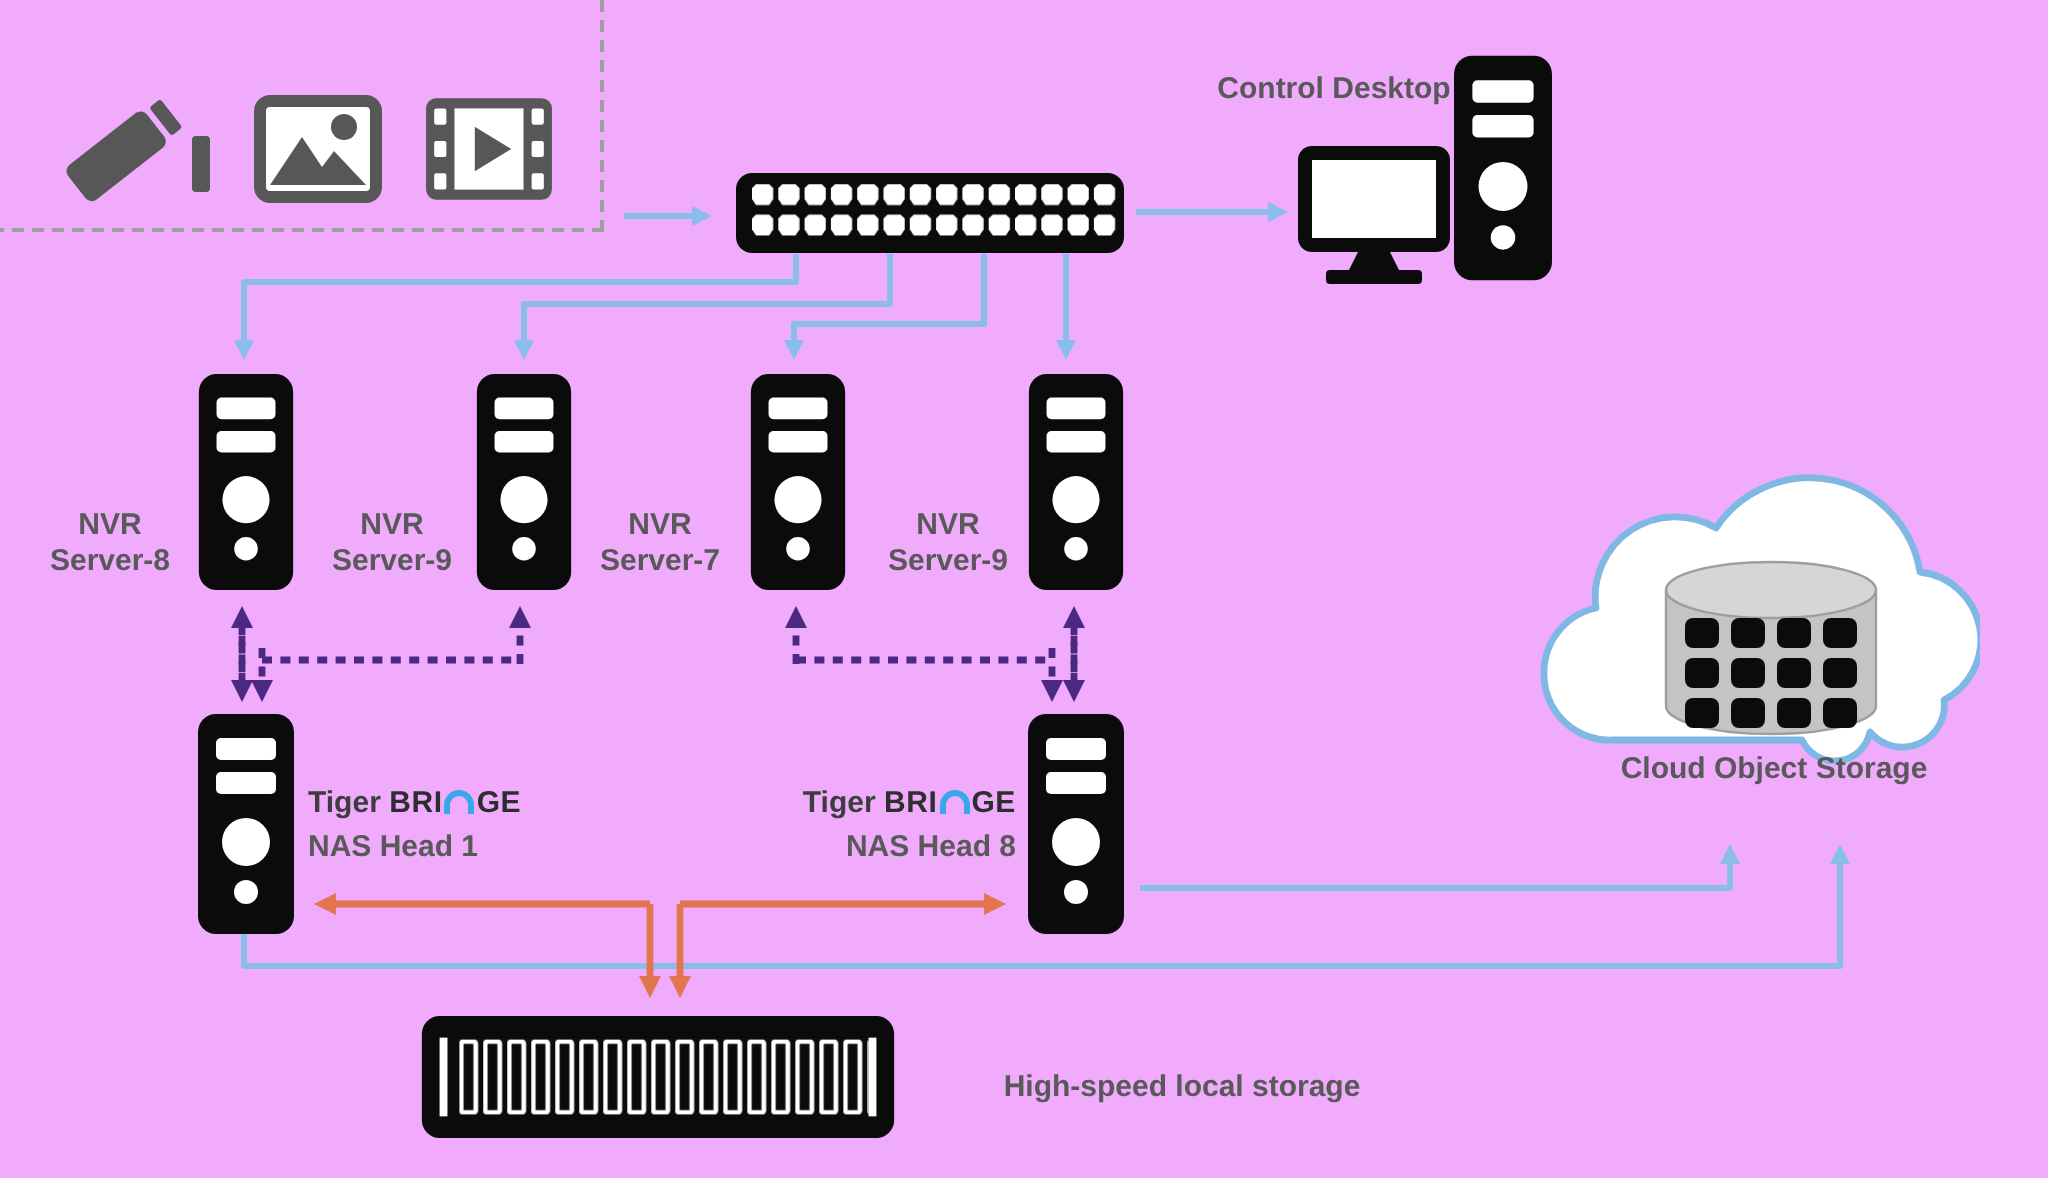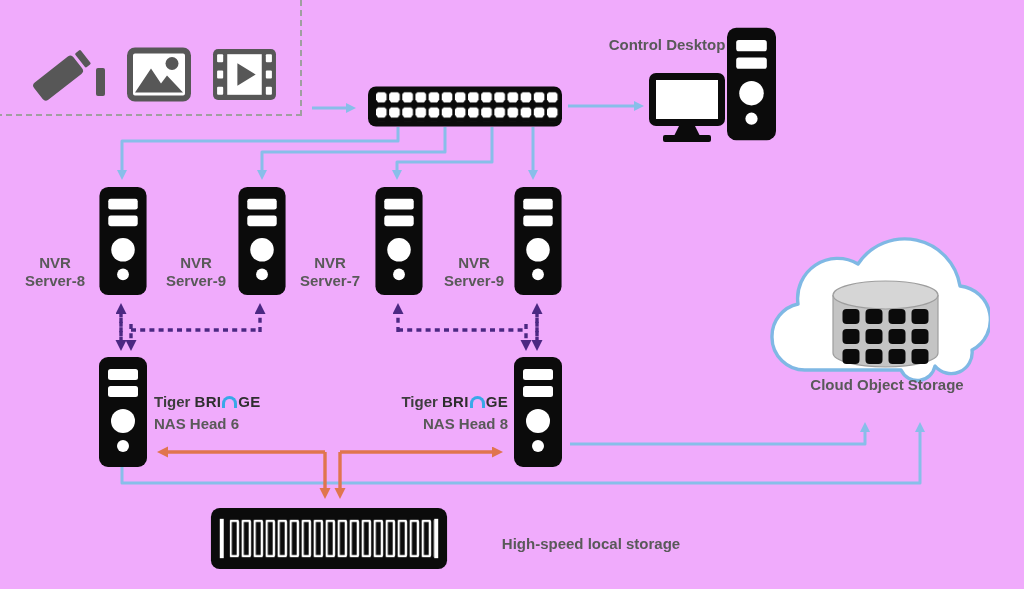--- a/index.html
+++ b/index.html
@@ -161,21 +161,21 @@
 
   <svg class="abs" style="left:99px;top:357px" width="48" height="110" viewBox="0 0 48 110">
       <use href="#tower"></use>
     </svg>
   <svg class="abs" style="left:514px;top:357px" width="48" height="110" viewBox="0 0 48 110">
       <use href="#tower"></use>
     </svg>
 
   <div class="nas-lbl" style="left:154px;top:393px;text-align:left;">
     <div class="brand"><span>Tiger</span> <b>BRI</b><span class="arch"></span><b>GE</b></div>
-    <div class="sub">NAS Head 6</div>
+    <div class="sub">NAS Head 1</div>
   </div>
 
   <div class="nas-lbl right" style="left:338px;top:393px;">
     <div class="brand"><span>Tiger</span> <b>BRI</b><span class="arch"></span><b>GE</b></div>
     <div class="sub">NAS Head 8</div>
   </div>
 
   <svg class="abs" style="left:738px;top:224px" width="252" height="172" viewBox="0 0 252 172">
     <path d="M69,146
              A33,33 0 0 1 34,112

